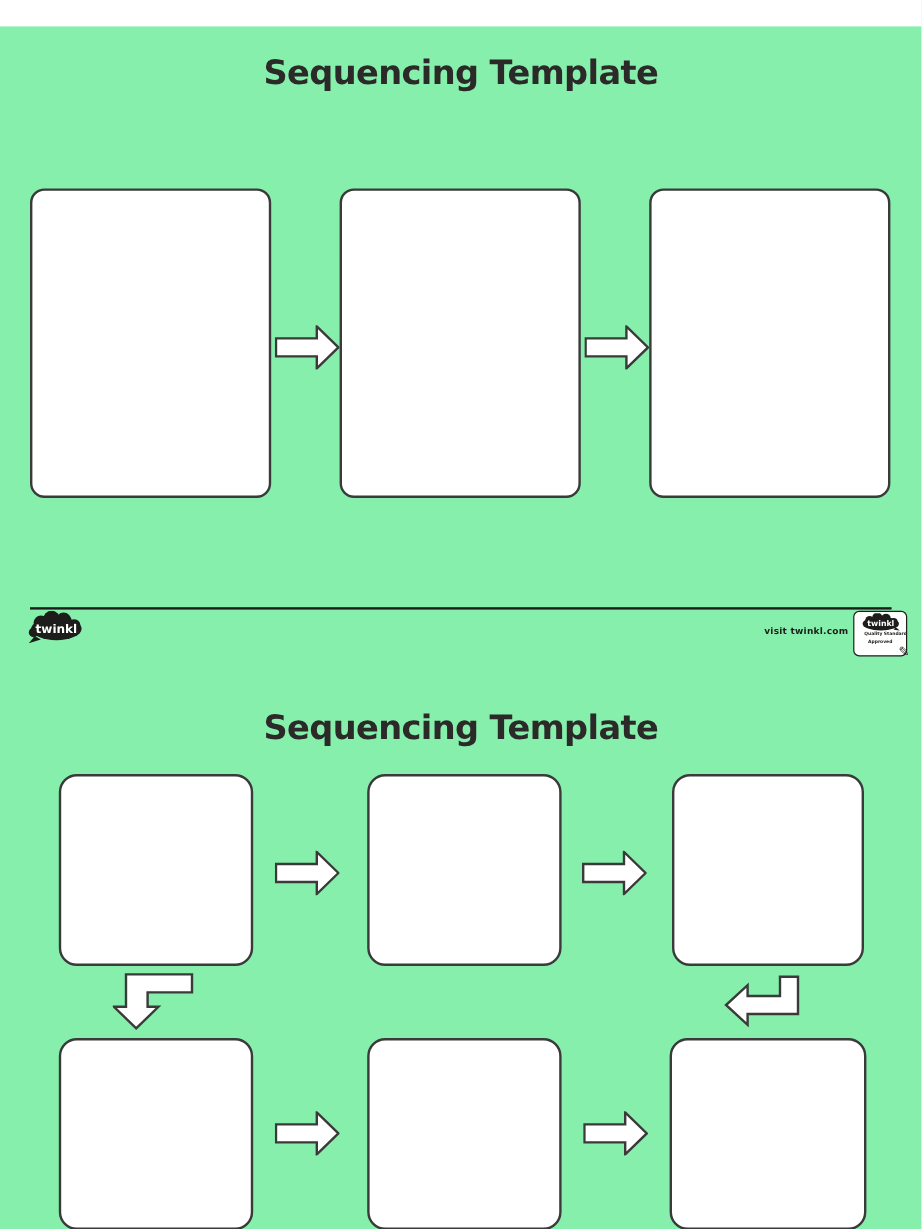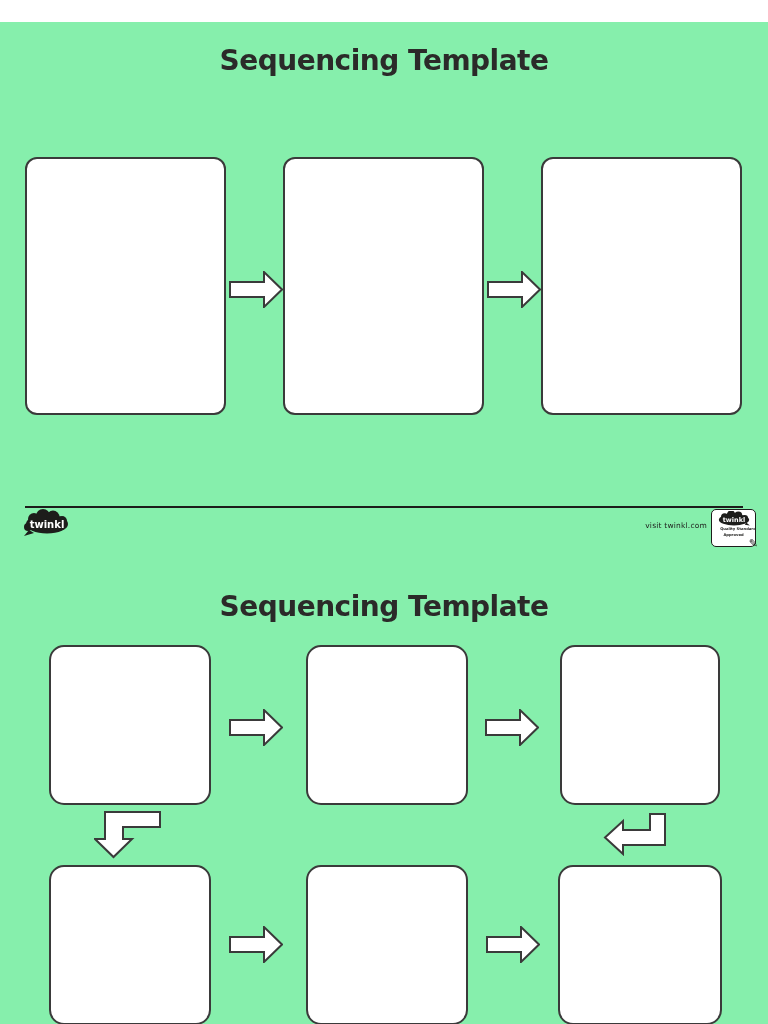--- a/index.html
+++ b/index.html
@@ -36,21 +36,21 @@
     left: 25px; top: 484px;
     width: 718px; height: 2px;
     background: #1d1d1b;
   }
   .visit-text {
     position: absolute;
     left: 600px; top: 499px;
     width: 107px;
     text-align: right;
     font-size: 7.5px;
-    font-weight: normal;
+    font-weight: bold;
     color: #1d1d1b;
     letter-spacing: 0.2px;
   }
   .badge {
     position: absolute;
     left: 711px; top: 487px;
     width: 45px; height: 38px;
     border: 1.5px solid #1d1d1b;
     border-radius: 5px;
     background: #ffffff;

